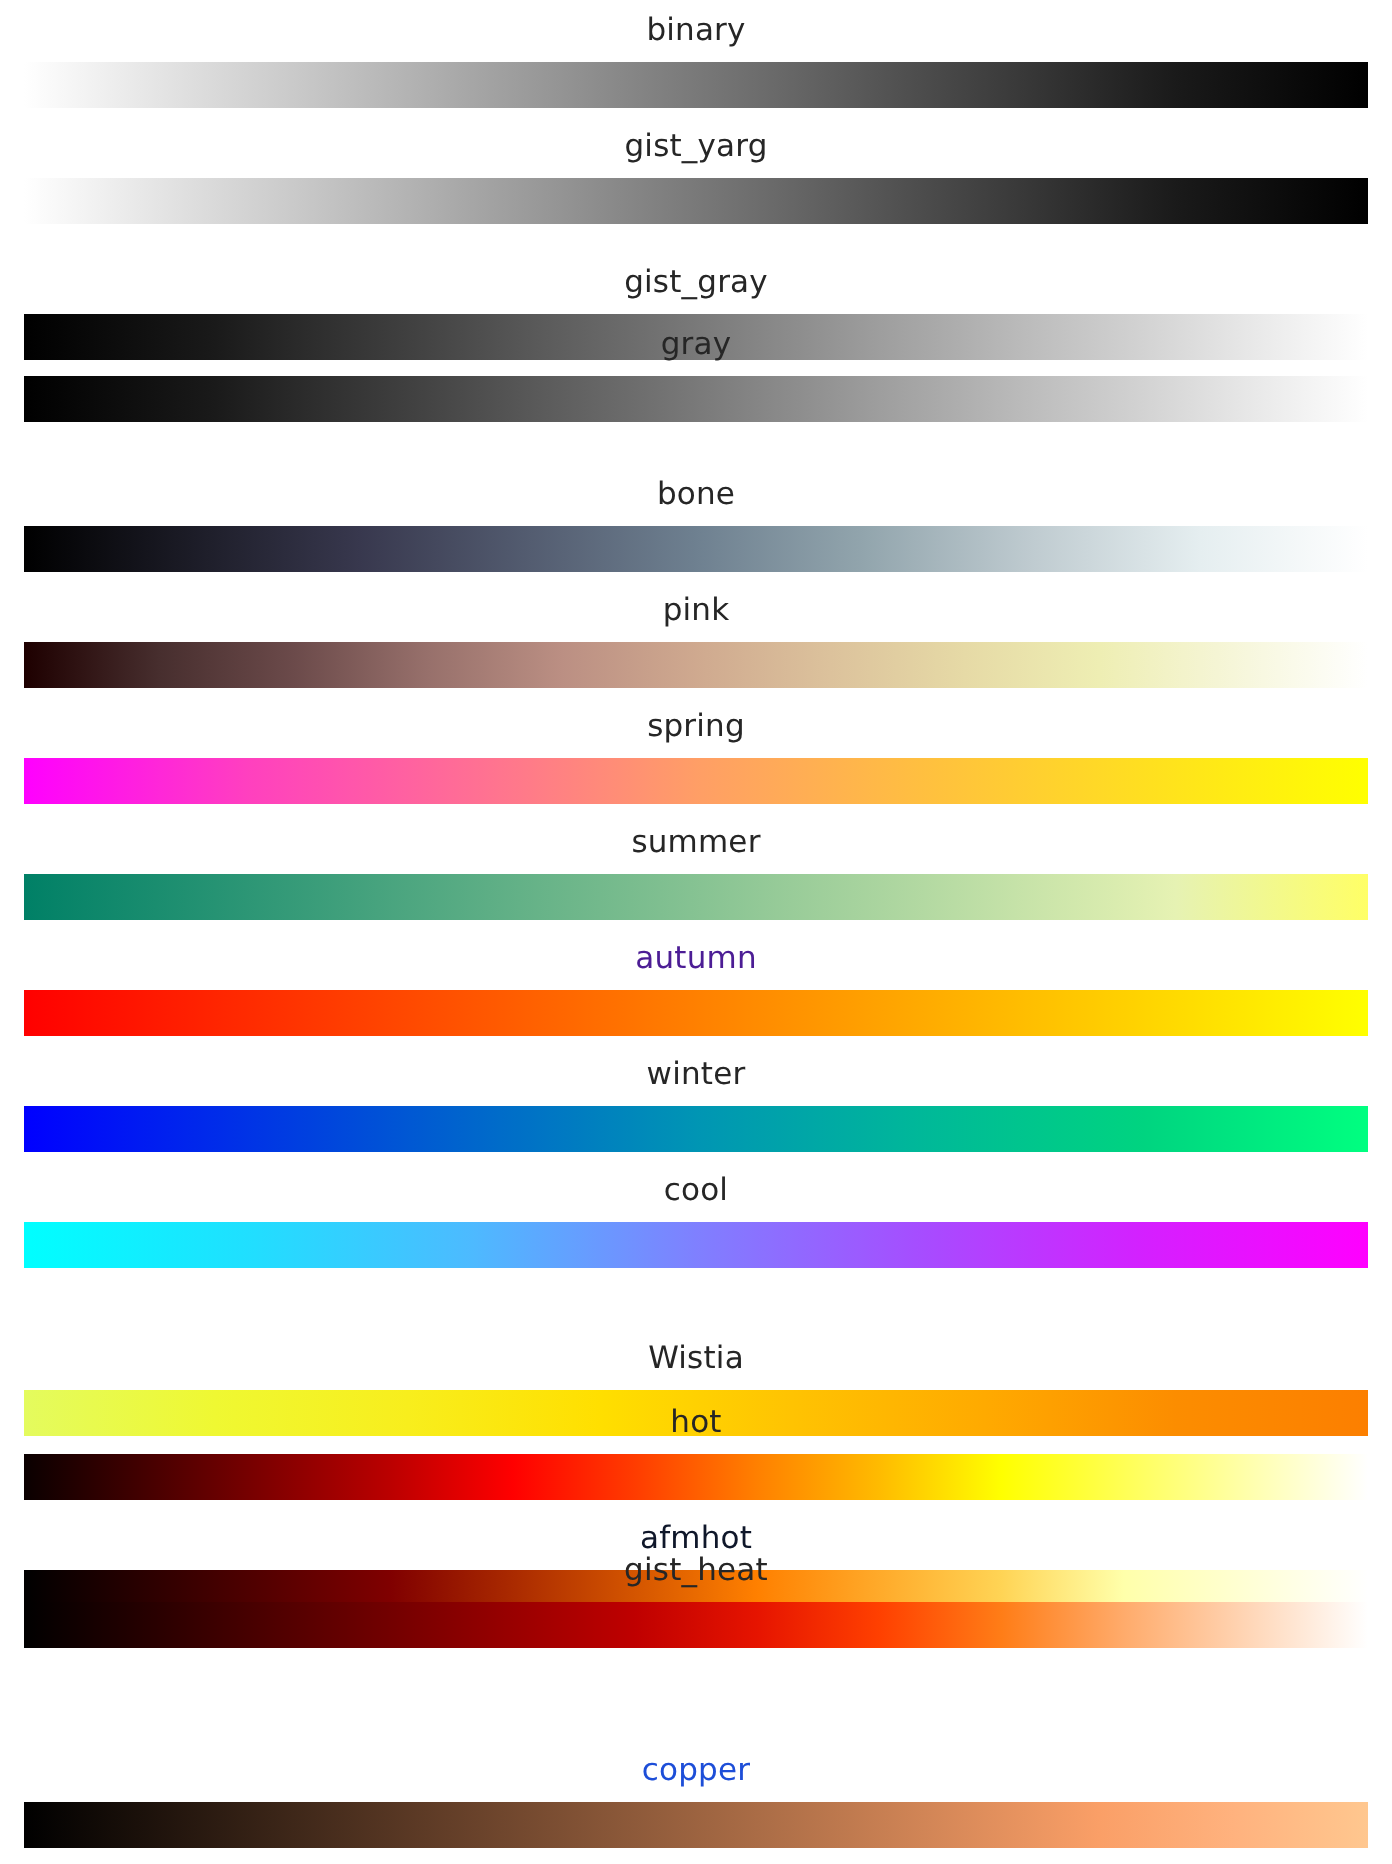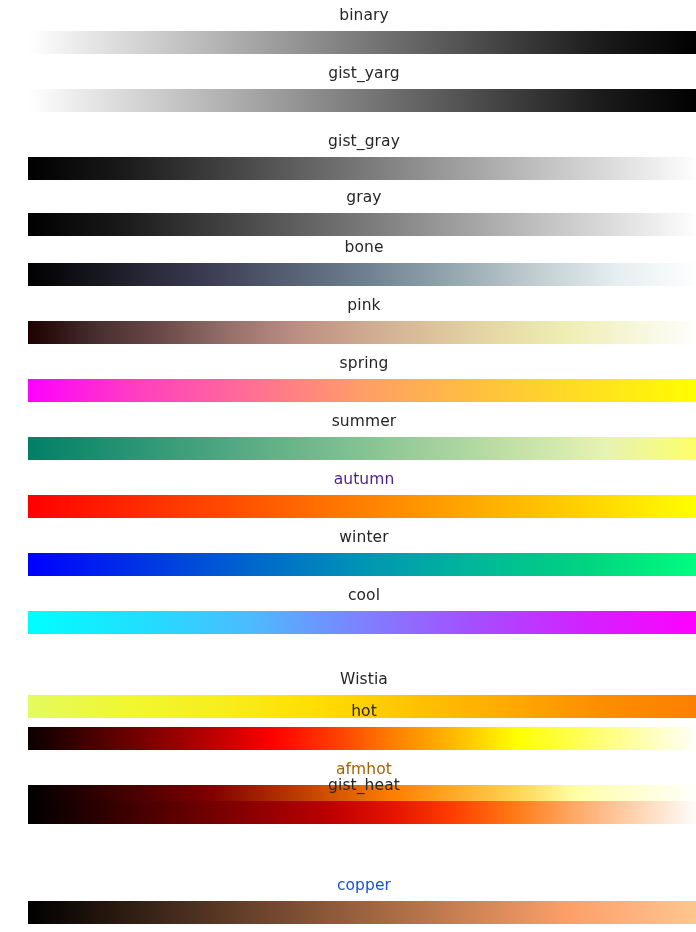--- a/index.html
+++ b/index.html
@@ -13,21 +13,20 @@
     height: 932px;
     overflow: hidden;
     font-family: "DejaVu Sans", "Liberation Sans", sans-serif;
     position: relative;
   }
   #figure {
     position: relative;
     width: 580px;
     height: 932px;
     background: #ffffff;
-    margin-left: 16px;
   }
   .cmap-row {
     position: absolute;
     left: 0;
     width: 696px;
     height: 58px;
   }
   .cmap-label {
     position: absolute;
     top: 0;
@@ -64,21 +63,21 @@
   <div class="cmap-row" style="top:60px;padding-left:36px;">
     <div class="cmap-label" style="color: rgb(38, 38, 38);">gist_yarg</div>
     <div class="cmap-bar" style="background-image: linear-gradient(to right, rgb(255, 255, 255) 0%, rgb(217, 217, 217) 14.286%, rgb(179, 179, 179) 28.571%, rgb(140, 140, 140) 42.857%, rgb(102, 102, 102) 57.143%, rgb(64, 64, 64) 71.429%, rgb(26, 26, 26) 85.714%, rgb(0, 0, 0) 100%); left: 12px; width: 672px; height: 23px;"></div>
   </div>
 
   <div class="cmap-row" style="top:128px;">
     <div class="cmap-label" style="color: rgb(38, 38, 38);">gist_gray</div>
     <div class="cmap-bar" style="background-image: linear-gradient(to right, rgb(0, 0, 0) 0%, rgb(26, 26, 26) 14.286%, rgb(64, 64, 64) 28.571%, rgb(102, 102, 102) 42.857%, rgb(140, 140, 140) 57.143%, rgb(179, 179, 179) 71.429%, rgb(217, 217, 217) 85.714%, rgb(255, 255, 255) 100%); left: 12px; width: 672px; height: 23px;"></div>
   </div>
 
-  <div class="cmap-row" style="top:184px;">
+  <div class="cmap-row" style="top:159px;">
     <div class="cmap-label" style="color: rgb(38, 38, 38);">gray</div>
     <div class="cmap-bar" style="background-image: linear-gradient(to right, rgb(0, 0, 0) 0%, rgb(26, 26, 26) 14.286%, rgb(64, 64, 64) 28.571%, rgb(102, 102, 102) 42.857%, rgb(140, 140, 140) 57.143%, rgb(179, 179, 179) 71.429%, rgb(217, 217, 217) 85.714%, rgb(255, 255, 255) 100%); left: 12px; width: 672px; height: 23px;"></div>
   </div>
 
   <div class="cmap-row" style="top:234px;">
     <div class="cmap-label" style="color: rgb(38, 38, 38); text-align: center;">bone</div>
     <div class="cmap-bar" style="background-image: linear-gradient(to right, rgb(0, 0, 0) 0%, rgb(28, 28, 39) 12.5%, rgb(56, 56, 78) 25%, rgb(83, 92, 112) 37.5%, rgb(110, 128, 144) 50%, rgb(146, 165, 173) 62.5%, rgb(191, 203, 208) 75%, rgb(229, 238, 240) 87.5%, rgb(255, 255, 255) 100%); left: 12px; width: 672px; height: 23px;"></div>
   </div>
 
   <div class="cmap-row" style="top:292px;">
@@ -115,21 +114,21 @@
     <div class="cmap-label" style="color: rgb(38, 38, 38);">Wistia</div>
     <div class="cmap-bar" style="background-image: linear-gradient(to right, rgb(228, 251, 94) 0%, rgb(239, 248, 50) 14.286%, rgb(248, 238, 29) 28.571%, rgb(255, 223, 0) 42.857%, rgb(255, 195, 2) 57.143%, rgb(255, 170, 0) 71.429%, rgb(252, 141, 0) 85.714%, rgb(252, 127, 0) 100%); left: 12px; width: 672px; height: 23px;"></div>
   </div>
 
   <div class="cmap-row" style="top:698px;">
     <div class="cmap-label" style="color: rgb(38, 38, 38);">hot</div>
     <div class="cmap-bar" style="background-image: linear-gradient(to right, rgb(10, 0, 0) 0%, rgb(69, 0, 0) 9.091%, rgb(128, 0, 0) 18.182%, rgb(187, 0, 0) 27.273%, rgb(255, 0, 0) 36.364%, rgb(255, 60, 0) 45.455%, rgb(255, 128, 0) 54.545%, rgb(255, 187, 0) 63.636%, rgb(255, 255, 0) 72.727%, rgb(255, 255, 85) 81.818%, rgb(255, 255, 170) 90.909%, rgb(255, 255, 255) 100%); left: 12px; width: 672px; height: 23px;"></div>
   </div>
 
   <div class="cmap-row" style="top:756px;">
-    <div class="cmap-label" style="color: #a16207;">afmhot</div>
+    <div class="cmap-label" style="color: #0f172a;">afmhot</div>
     <div class="cmap-bar" style="background-image: linear-gradient(to right, rgb(0, 0, 0) 0%, rgb(43, 0, 0) 9.091%, rgb(85, 0, 0) 18.182%, rgb(128, 0, 0) 27.273%, rgb(170, 42, 0) 36.364%, rgb(212, 85, 0) 45.455%, rgb(255, 128, 0) 54.545%, rgb(255, 170, 42) 63.636%, rgb(255, 212, 85) 72.727%, rgb(255, 255, 170) 81.818%, rgb(255, 255, 212) 90.909%, rgb(255, 255, 255) 100%); left: 12px; width: 672px; height: 23px;"></div>
   </div>
 
   <div class="cmap-row" style="top:772px;">
     <div class="cmap-label" style="color: rgb(38, 38, 38);">gist_heat</div>
     <div class="cmap-bar" style="background-image: linear-gradient(to right, rgb(0, 0, 0) 0%, rgb(38, 0, 0) 9.091%, rgb(77, 0, 0) 18.182%, rgb(115, 0, 0) 27.273%, rgb(153, 0, 0) 36.364%, rgb(191, 0, 0) 45.455%, rgb(230, 20, 0) 54.545%, rgb(255, 64, 0) 63.636%, rgb(255, 125, 23) 72.727%, rgb(255, 171, 107) 81.818%, rgb(255, 213, 181) 90.909%, rgb(255, 255, 255) 100%); left: 12px; width: 672px; height: 23px;"></div>
   </div>
 
   <div class="cmap-row" style="top:872px;">
     <div class="cmap-label" style="color: #1d4ed8;">copper</div>

